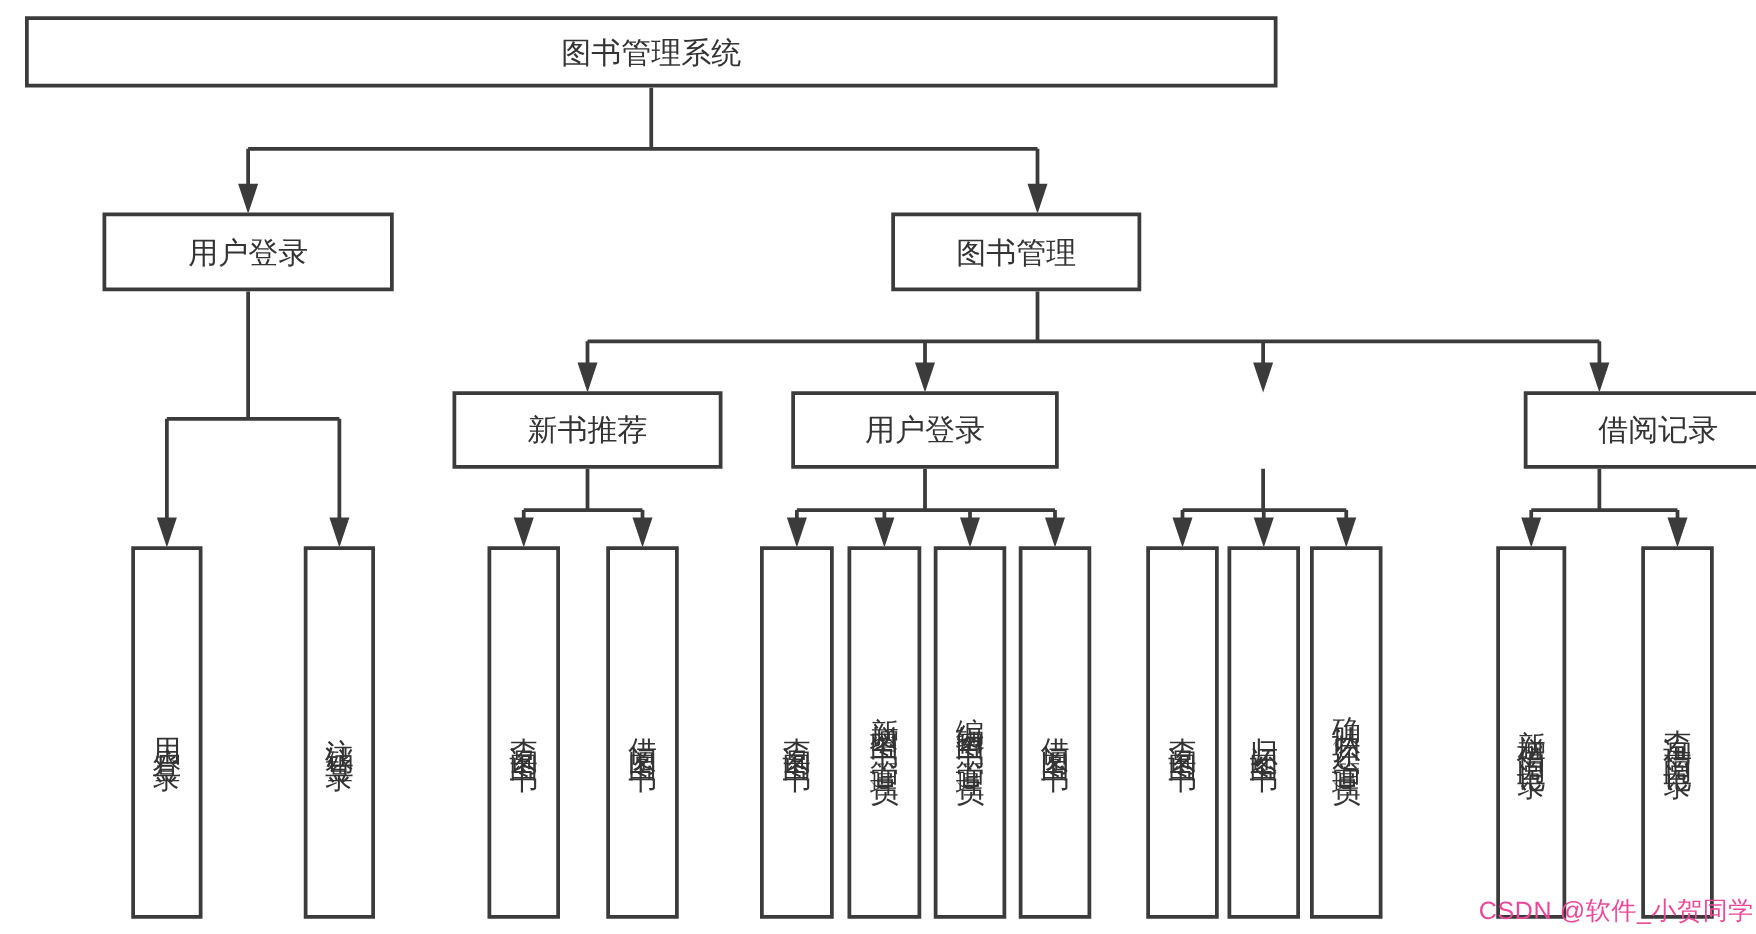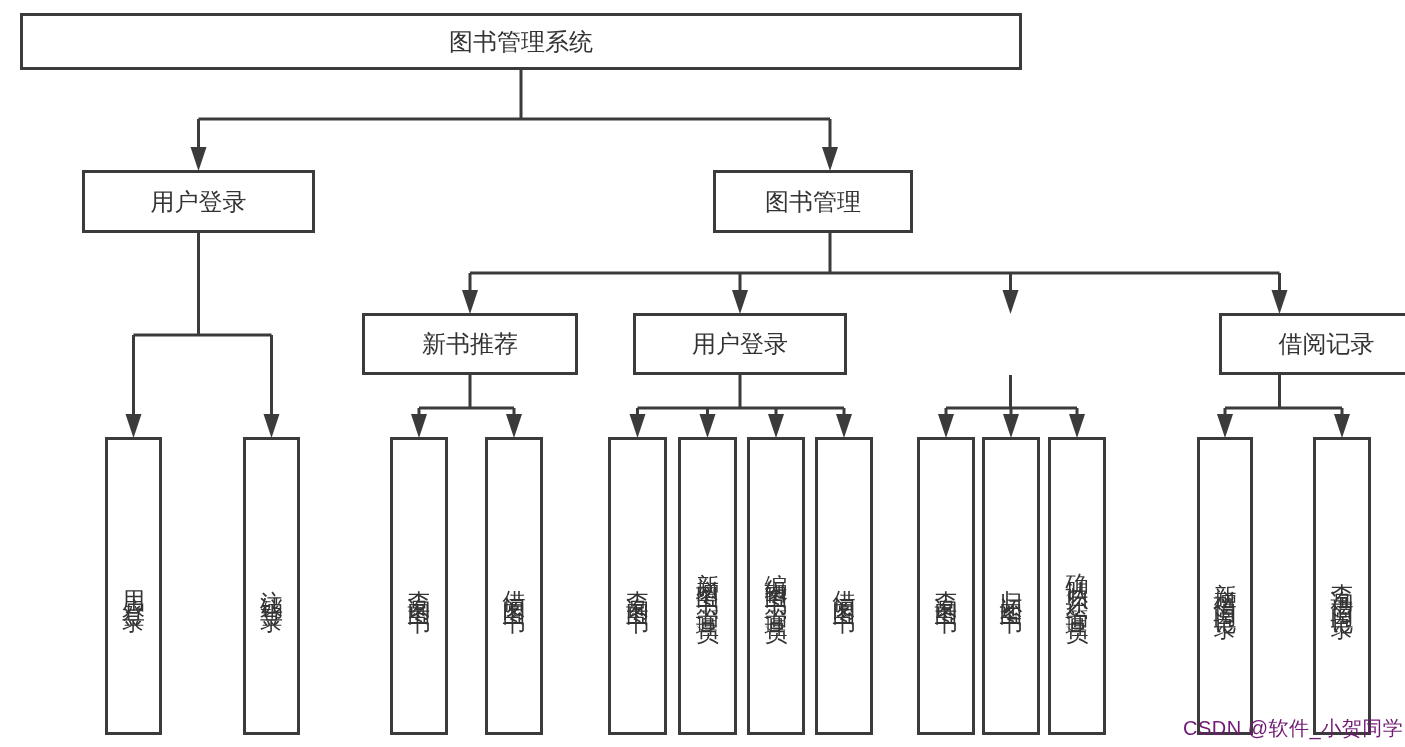--- a/index.html
+++ b/index.html
@@ -12,21 +12,21 @@
     position:absolute;background:#ffffff;border:3px solid #3b3b3b;box-sizing:border-box;
     display:flex;align-items:center;justify-content:center;
     color:#333333;font-size:24px;z-index:1;white-space:nowrap;
   }
   .leaf{
     writing-mode:vertical-rl;text-orientation:mixed;
     font-size:23px;letter-spacing:7px;line-height:1;white-space:normal;
   }
   .watermark{
     position:absolute;left:1183px;top:715px;z-index:5;
-    color:#701a75;font-size:20px;letter-spacing:0.5px;
+    color:#ec4899;font-size:20px;letter-spacing:0.5px;
   }
 </style>
 </head>
 <body>
 
 <div id="canvas">
 
   <svg id="wires" width="1405" height="747" viewBox="0 0 1405 747">
     <g stroke="#3b3b3b" stroke-width="3" fill="none">
 

